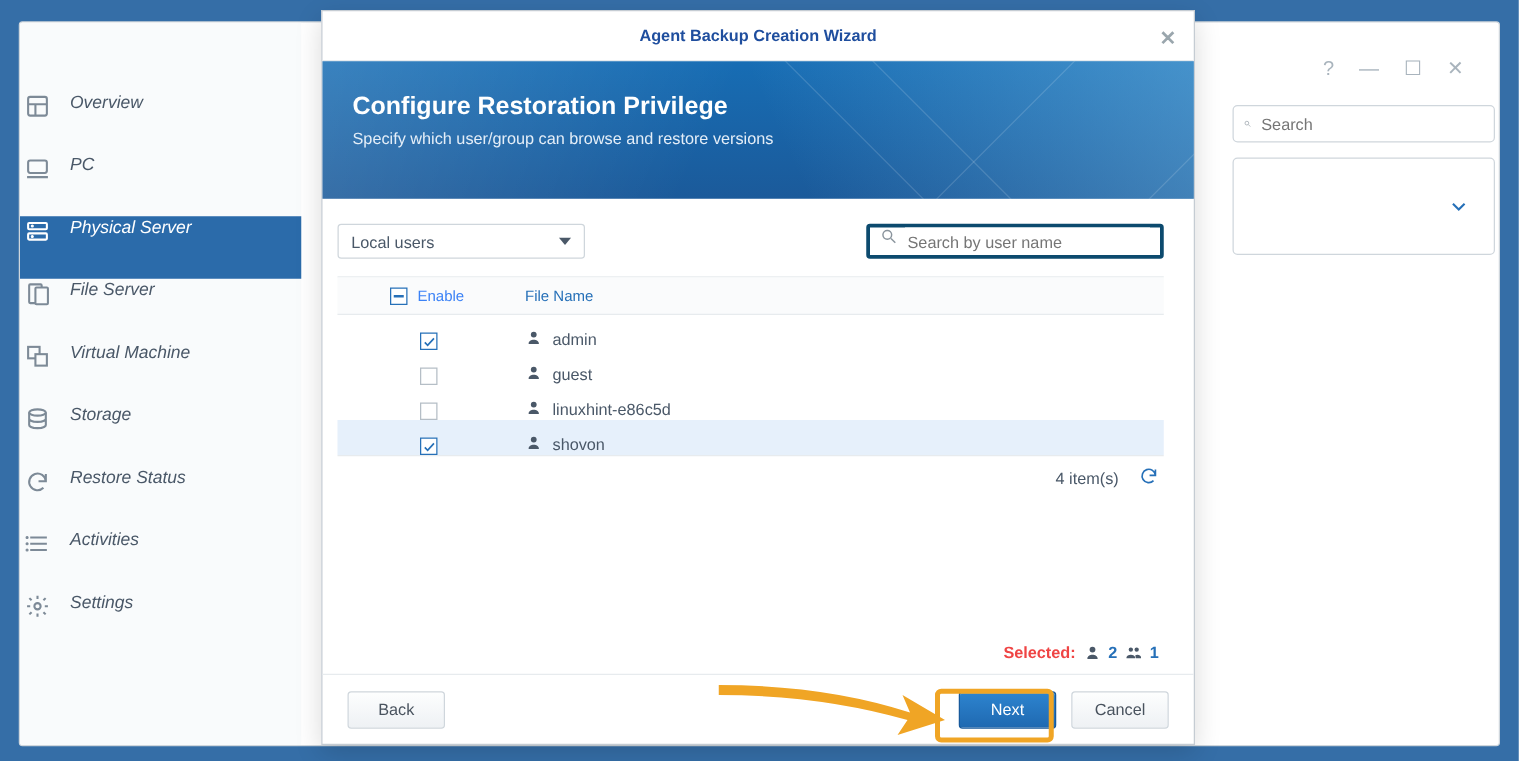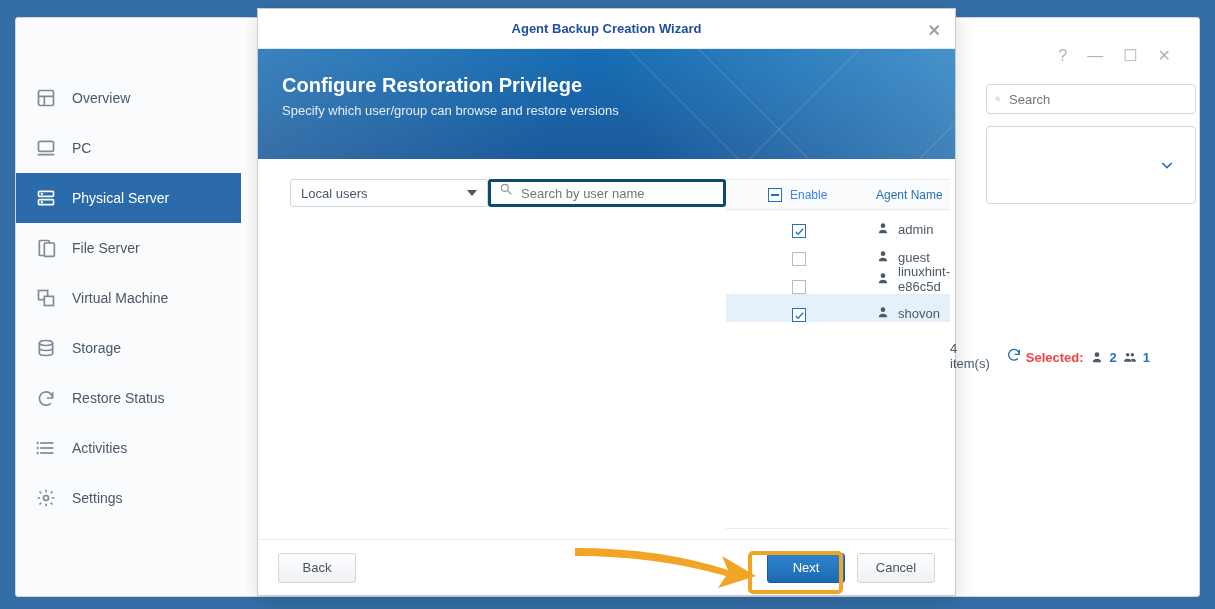--- a/index.html
+++ b/index.html
@@ -23,22 +23,22 @@
     background:#fff; border:1px solid #cfd6dc; border-radius:3px; overflow:hidden;
   }
 
   
   .sidebar {
     position:absolute; top:0; left:0; bottom:0; width:225px;
     background:#f9fbfc;
     padding-top:55px;
   }
   .side-item {
-    display:flex; align-items:center; height:50px; padding:0 18px;
-    color:#4a5868; font-size:14px; cursor:pointer;
+    display:flex; height:50px; padding:0 2px;
+    color:#4a5868; font-size:14px; cursor:pointer;font-style:italic;
   }
   .side-item .icon { width:24px; height:24px; margin-right:14px; display:flex; align-items:center; justify-content:center; color:#7d8a97;}
   .side-item.active { background:#2b6baa; color:#fff;}
   .side-item.active .icon{ color:#fff;}
   .icon svg { width:20px; height:20px; stroke:currentColor; fill:currentColor;}
 
   
   .right-panel {
     position:absolute; top:66px; left:970px; right:16px;
   }
@@ -79,21 +79,21 @@
   }
   .modal-banner:before, .modal-banner:after{
     content:""; position:absolute; border:1px solid rgba(255,255,255,.15);
     width:260px; height:260px; transform:rotate(45deg);
   }
   .modal-banner:before{ right:-40px; top:-150px;}
   .modal-banner:after{ right:80px; top:-200px;}
   .modal-banner h2 { margin:5px 0 6px 0; font-size:20px; font-weight:700;}
   .modal-banner p  { margin:0; font-size:13px; color:#e4eef8;}
 
-  .modal-body { flex:1; padding:20px 24px 10px 32px; display:flex; flex-direction:row;}
+  .modal-body { flex:1; padding:20px 24px 10px 12px; display:flex; flex-direction:column;}
 
   .row-top{ display:flex; justify-content:space-between; margin-bottom:14px;}
   .select-box {
     width:198px; height:28px; border:1px solid #cfd6dc; border-radius:3px;
     display:flex; align-items:center; justify-content:space-between; padding:0 10px;
     color:#4a5868; cursor:pointer;
   }
   .search-box {
     width:238px; height:28px; border:3px solid #0c4a6e; border-radius:3px;
     display:flex; padding:0 8px; color:#8a949d;
@@ -297,21 +297,21 @@
     </div>
 
     <div class="table">
       <div class="thead">
         <div class="col-chk">
           <span class="ind-box">
               <span></span>
             </span>
           <span>Enable</span>
         </div>
-        <div class="col-user">Agent Name</div>
+        <div class="col-user">File Name</div>
       </div>
       <div id="tbody">
           <div class="trow">
             <div class="cbox checked">
               <svg viewBox="0 0 24 24">
                 <polyline points="4 13 9 18 20 6"></polyline>
               </svg>
             </div>
             <div class="col-user">
               <span class="uicon"><svg viewBox="0 0 24 24">

